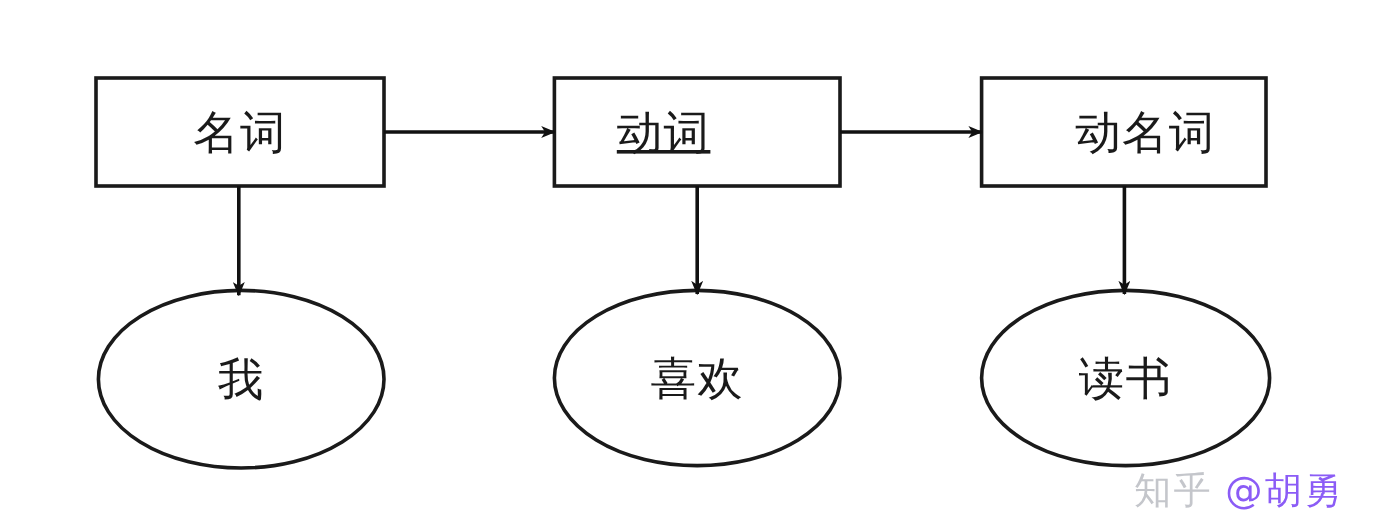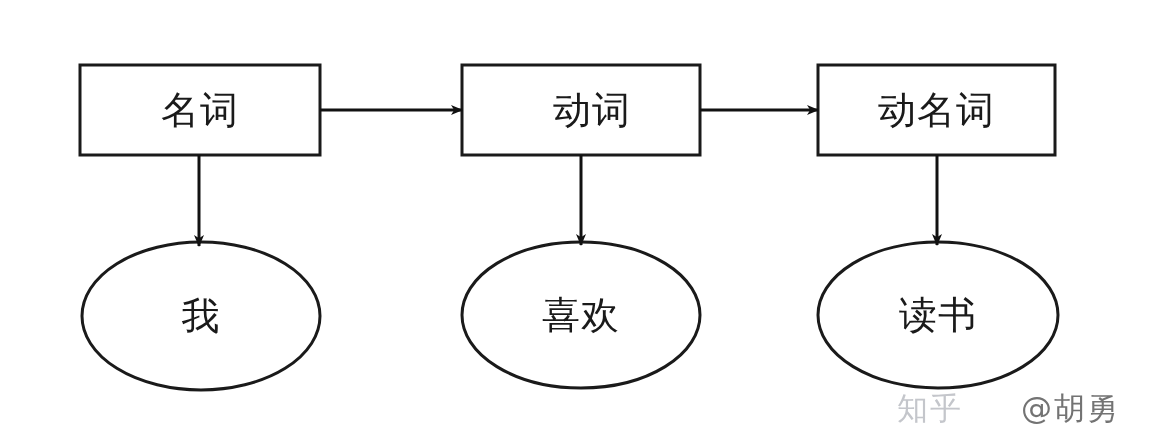--- a/index.html
+++ b/index.html
@@ -65,21 +65,21 @@
     gap: 10px;
     color: #c9cbcf;
     font-size: 31px;
     font-weight: 400;
     letter-spacing: 2px;
     white-space: nowrap;
     user-select: none;
     font-family: "DejaVu Sans", "Liberation Sans", sans-serif;
   }
   .watermark-site { color: #c4c6cb; }
-  .watermark-user { color: #737373; margin-left: 48px; }
+  .watermark-user { color: #8b5cf6; }
 </style>
 </head>
 <body>
 
 <div id="canvas">
 
   <svg id="diagram-svg" viewBox="0 0 1150 436">
     <defs>
       <marker id="arrowhead" markerWidth="12" markerHeight="10" refX="11" refY="5" orient="auto" markerUnits="userSpaceOnUse">
         <path class="arrow-head" d="M0,0 L12,5 L0,10 L3.2,5 Z"></path>
@@ -96,22 +96,22 @@
 
     <line class="edge-line" x1="320" y1="110" x2="462" y2="110" marker-end="url(#arrowhead)"></line>
     <line class="edge-line" x1="700" y1="110" x2="818" y2="110" marker-end="url(#arrowhead)"></line>
 
     <line class="edge-line" x1="199" y1="155" x2="199" y2="246" marker-end="url(#arrowhead)"></line>
     <line class="edge-line" x1="581" y1="155" x2="581" y2="245" marker-end="url(#arrowhead)"></line>
     <line class="edge-line" x1="937" y1="155" x2="937" y2="245" marker-end="url(#arrowhead)"></line>
   </svg>
 
   <div class="node-label" style="left:80px; top:65px; width:240px; height:90px;">名词</div>
-  <div class="node-label" style="left:477px; top:65px; width:230px; height:90px;">动词</div>
-  <div class="node-label" style="left:818px; top:65px; width:237px; height:90px;">动名词</div>
+  <div class="node-label" style="left:438px; top:65px; width:230px; height:90px;text-decoration:underline;">动词</div>
+  <div class="node-label" style="left:818px; top:65px; width:237px; height:90px;padding-left:18px;">动名词</div>
 
   <div class="node-label" style="left:82px; top:242px; width:238px; height:148px;">我</div>
   <div class="node-label" style="left:462px; top:242px; width:238px; height:146px;">喜欢</div>
   <div class="node-label" style="left:818px; top:242px; width:240px; height:146px;">读书</div>
 
   <div class="watermark">
     <span class="watermark-site">知乎</span>
     <span class="watermark-user">@胡勇</span>
   </div>
 

